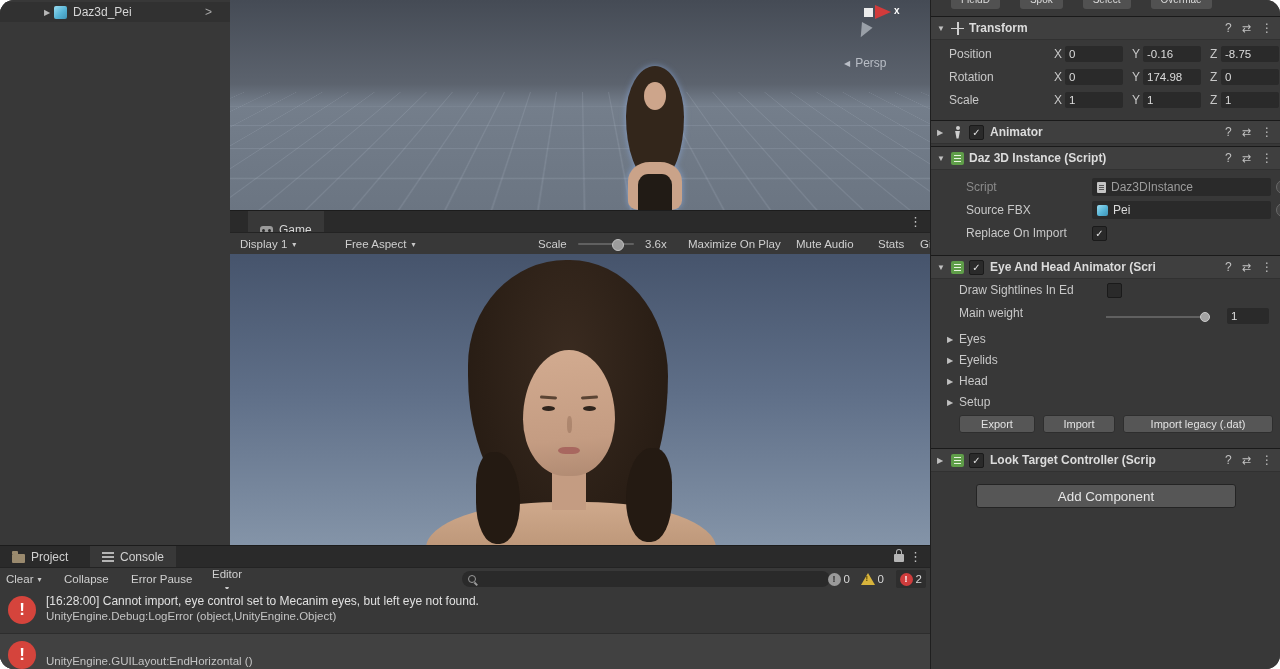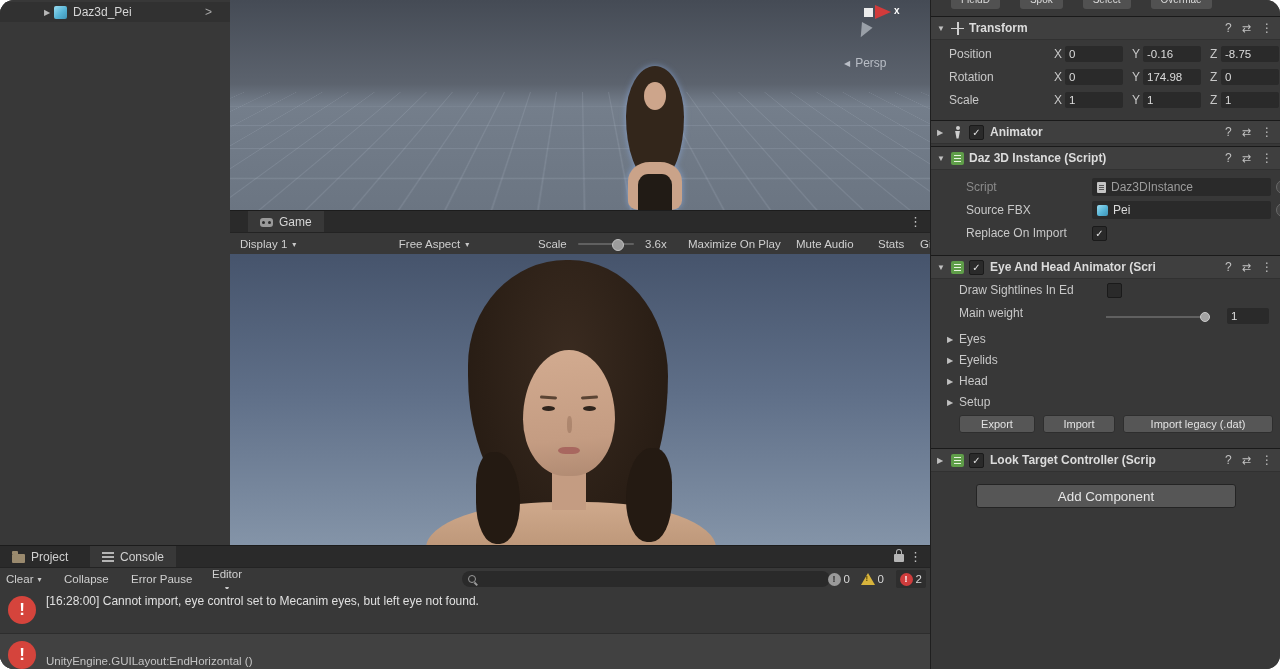--- a/index.html
+++ b/index.html
@@ -29,30 +29,30 @@
   .gizmo{position:absolute;left:612px;top:2px;width:80px;height:72px;}
   .gz-cube{position:absolute;left:22px;top:6px;width:9px;height:9px;background:#ececec;}
   .gz-xcone{position:absolute;left:33px;top:3px;width:0;height:0;border-top:7px solid transparent;border-bottom:7px solid transparent;border-left:16px solid #d23b3b;}
   .gz-xlabel{position:absolute;left:52px;top:3px;color:#fff;font-size:10px;font-weight:bold;}
   .gz-gcone{position:absolute;left:16px;top:22px;width:0;height:0;border-left:6px solid transparent;border-right:6px solid transparent;border-top:14px solid #9aa0a8;transform:rotate(28deg);}
   .gz-persp{position:absolute;left:2px;top:54px;color:#b9bec6;font-size:12px;display:flex;gap:5px;align-items:center;}
   .gz-persp .arr{font-size:8px;color:#b9bec6;}
 
   
   #game-tabbar{left:230px;top:210px;width:700px;height:22px;background:#2a2a2a;border-top:1px solid #1c1c1c;}
-  .tab-game{position:absolute;left:18px;top:0;height:22px;padding:0 12px;background:#383838;display:flex;align-items:center;gap:6px;color:#d6d6d6;}
+  .tab-game{position:absolute;left:18px;top:0;height:22px;padding:8px 12px;background:#383838;display:flex;align-items:center;gap:6px;color:#d6d6d6;}
   .gamepad{width:13px;height:9px;background:#9a9a9a;border-radius:3px;position:relative;}
   .gamepad::before,.gamepad::after{content:'';position:absolute;top:3px;width:3px;height:3px;border-radius:50%;background:#2a2a2a;}
   .gamepad::before{left:2px;} .gamepad::after{right:2px;}
   .dots{color:#c0c0c0;font-size:13px;}
   .tab-dots{position:absolute;right:8px;top:3px;}
   #game-toolbar{left:230px;top:232px;width:700px;height:22px;background:#383838;border-top:1px solid #232323;border-bottom:1px solid #232323;overflow:hidden;font-size:11.5px;color:#cfcfcf;}
   .gt{position:absolute;top:0;height:22px;display:flex;align-items:center;gap:5px;white-space:nowrap;}
   .caret{font-size:8px;color:#c8c8c8;}
-  .gt-aspect{justify-content:center;width:178px;}
+  .gt-aspect{justify-content:flex-start;width:178px;}
   .slider-track{position:relative;width:56px;height:2px;background:#606060;border-radius:1px;}
   .slider-knob{position:absolute;top:-4px;width:10px;height:10px;border-radius:50%;background:#9c9c9c;border:1px solid #c2c2c2;}
   #game-viewport{left:230px;top:254px;width:700px;height:291px;background:linear-gradient(180deg,#46546c 0%,#5f6f88 48%,#8494a8 100%);overflow:hidden;}
   .gm-hair{position:absolute;left:238px;top:6px;width:200px;height:282px;background:radial-gradient(ellipse at 50% 35%,#3a2b20 0%,#2b1f16 60%,#221810 100%);border-radius:50% 50% 42% 58%/38% 42% 60% 60%;}
   .gm-strand-l{position:absolute;left:246px;top:198px;width:44px;height:92px;background:#241a12;border-radius:40% 60% 50% 50%;}
   .gm-strand-r{position:absolute;left:396px;top:194px;width:46px;height:94px;background:#241a12;border-radius:60% 40% 50% 50%;}
   .gm-shoulders{position:absolute;left:196px;top:248px;width:290px;height:46px;background:linear-gradient(#cfa98c,#bd9779);border-radius:45% 45% 0 0/100% 100% 0 0;}
   .gm-neck{position:absolute;left:322px;top:212px;width:34px;height:44px;background:#c49c82;}
   .gm-face{position:absolute;left:293px;top:96px;width:92px;height:126px;background:linear-gradient(175deg,#d2ab90 0%,#c49c82 70%,#b08a72 100%);border-radius:50% 50% 46% 46%/55% 55% 45% 45%;}
   .gm-brow{position:absolute;width:17px;height:3px;background:#5a4434;border-radius:2px;top:46px;}
@@ -272,20 +272,21 @@
     <div class="badge active" style="right:4px;">
       <span class="ico-circle ico-red">!</span>
       <span>2</span>
     </div>
   </div>
 
   <div id="console-logs" class="abs">
     <div class="log">
       <span class="log-icon">!</span>
       <span class="log-msg">[16:28:00] Cannot import, eye control set to Mecanim eyes, but left eye not found.</span>
+      <span class="log-stack">UnityEngine.Debug:LogError (object,UnityEngine.Object)</span>
     </div>
     <div class="log alt">
       <span class="log-icon">!</span>
       <span class="log-stack">UnityEngine.GUILayout:EndHorizontal ()</span>
     </div>
   </div>
 
   <div id="inspector" class="abs">
 
     <div class="partial-row">

